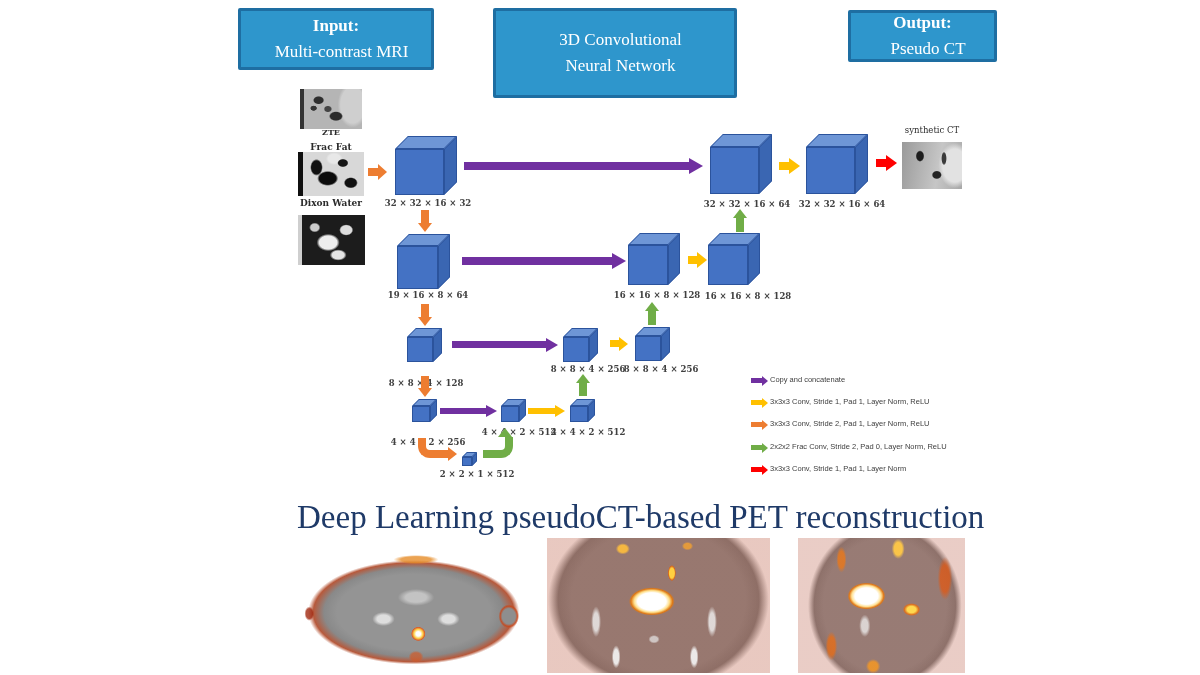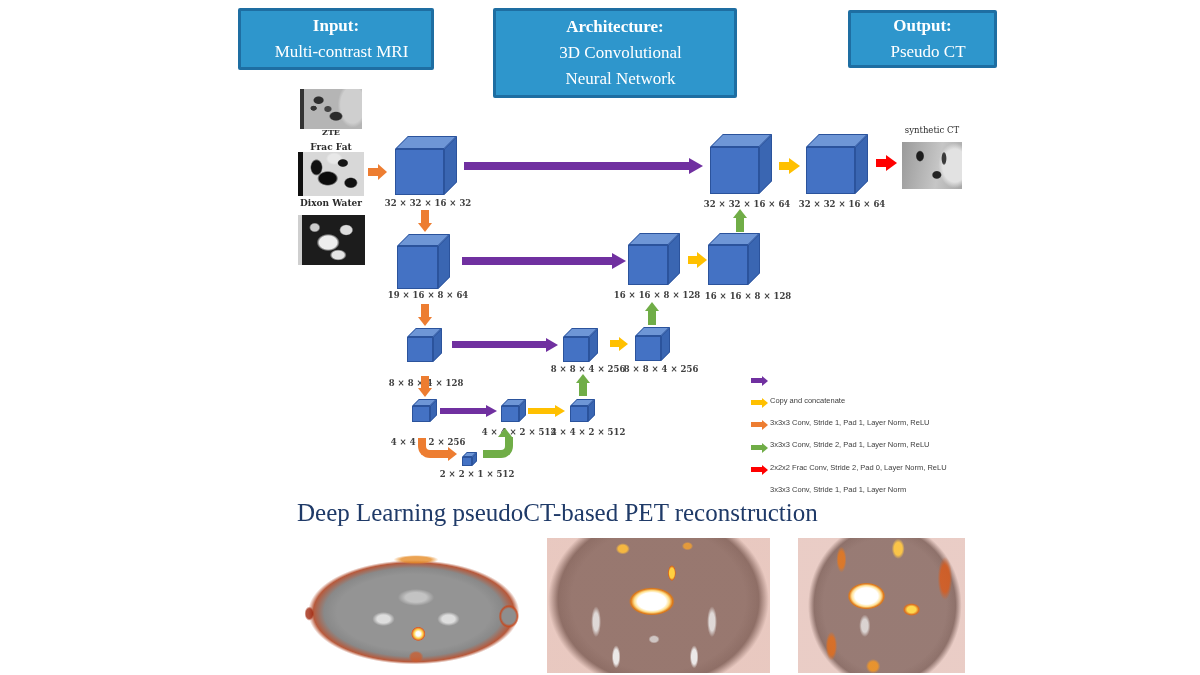--- a/index.html
+++ b/index.html
@@ -55,40 +55,39 @@
   .thumb{position:absolute;}
   .thumb-label{position:absolute;transform:translateX(-50%);white-space:nowrap;
       font-family:"DejaVu Serif",serif;font-weight:bold;font-size:9px;color:#2b2b2b;}
   .pet{position:absolute;background:#000;overflow:hidden;}
   
   .leg-item{position:absolute;height:12px;}
   .leg-icon{position:absolute;left:0;top:3px;width:11px;height:5px;background:currentColor;}
   .leg-icon::after{content:"";position:absolute;left:100%;top:50%;transform:translateY(-50%);
       width:0;height:0;border-top:5px solid transparent;border-bottom:5px solid transparent;
       border-left:6px solid;}
-  .leg-text{position:absolute;left:19px;top:0;white-space:nowrap;font-size:7.5px;color:#3d3d3d;margin-top:21px;}
+  .leg-text{position:absolute;left:19px;top:0;white-space:nowrap;font-size:7.5px;color:#3d3d3d;}
   
   .pet-title{position:absolute;left:297px;top:499px;font-family:"Liberation Serif",serif;
-      font-size:25px;color:var(--title_color,#1F3A68);white-space:nowrap;}
+      font-size:33px;color:var(--title_color,#1F3A68);white-space:nowrap;}
 </style>
 </head>
 <body>
 
 <div id="stage">
 
   <div class="hbox" style="left:238px;top:8px;width:196px;height:62px;">
     <div class="t">Input:</div>
     <div class="l">Multi-contrast MRI</div>
   </div>
   <div class="hbox" style="left:493px;top:8px;width:244px;height:90px;">
-    <div class="t">Architecture:</div>
     <div class="l">3D Convolutional</div>
     <div class="l">Neural Network</div>
   </div>
-  <div class="hbox" style="left:848px;top:10px;width:149px;height:58px;">
+  <div class="hbox" style="left:848px;top:10px;width:149px;height:52px;">
     <div class="t">Output:</div>
     <div class="l">Pseudo CT</div>
   </div>
 
   <div class="thumb-label" style="left:331px;top:79px;font-size:8px;margin-top:48px;">ZTE</div>
   <div class="thumb" style="left:300px;top:89px;width:62px;height:40px;background:
       radial-gradient(ellipse 8px 6px at 30% 28%, #2e2e2e 0 55%, transparent 70%),
       radial-gradient(ellipse 5px 4px at 22% 48%, #333 0 55%, transparent 70%),
       radial-gradient(ellipse 10px 7px at 58% 68%, #2a2a2a 0 55%, transparent 70%),
       radial-gradient(ellipse 6px 5px at 45% 50%, #444 0 50%, transparent 70%),

